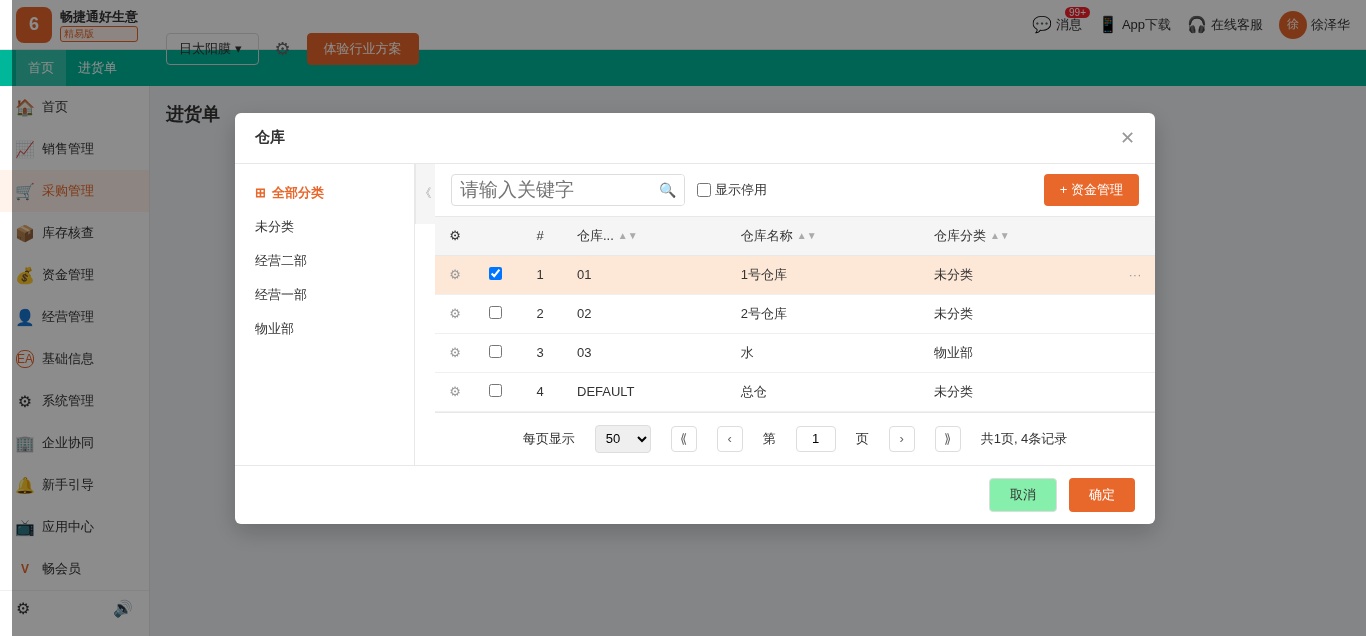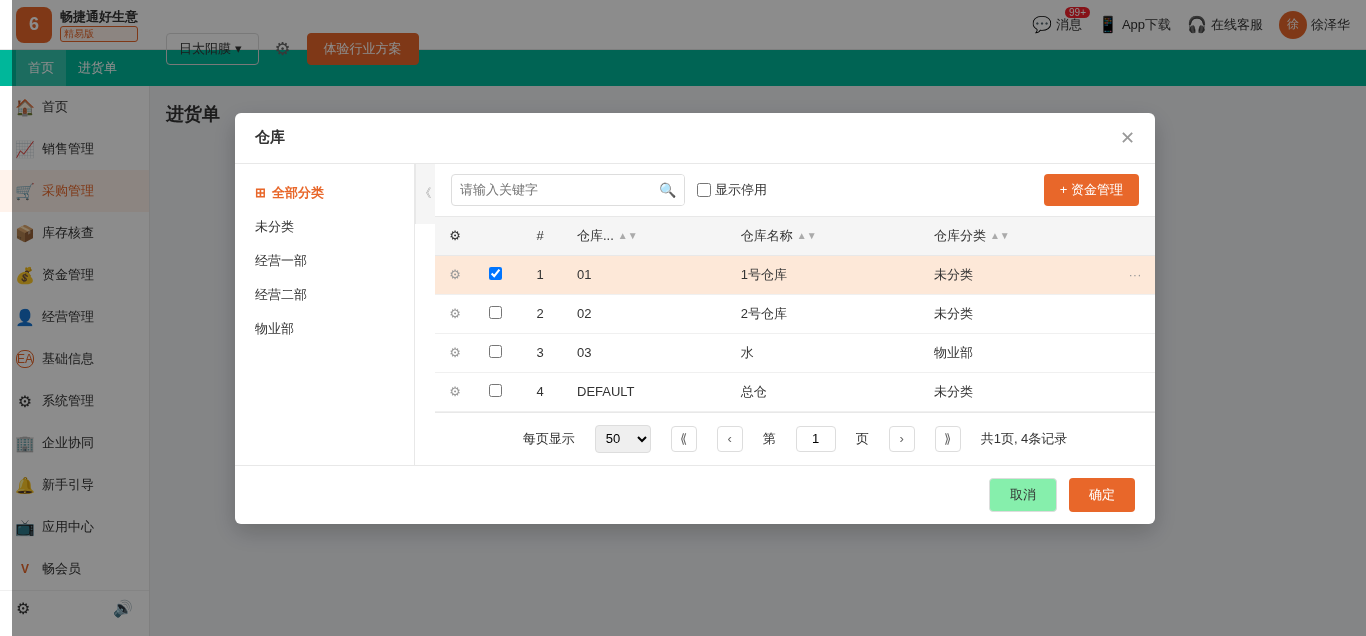--- a/index.html
+++ b/index.html
@@ -106,21 +106,21 @@
     
     .dialog-sidebar { width: 180px; border-right: 1px solid #e8e8e8; padding: 12px 0; flex-shrink: 0; }
     .dialog-sidebar-item { padding: 8px 20px; cursor: pointer; font-size: 13px; color: #333; display: flex; align-items: center; gap: 6px; }
     .dialog-sidebar-item.active { color: #e8672a; font-weight: bold; }
     .collapse-btn { width: 20px; height: 60px; background: #f5f5f5; border-left: 1px solid #e8e8e8; display: flex; align-items: center; justify-content: center; cursor: pointer; color: #999; font-size: 12px; flex-shrink: 0; }
 
     
     .dialog-main { flex: 1; display: flex; flex-direction: column; overflow: hidden; }
     .dialog-toolbar { padding: 10px 16px; display: flex; align-items: center; gap: 12px; border-bottom: 1px solid #e8e8e8; }
     .search-box { display: flex; align-items: center; border: 1px solid #ddd; border-radius: 4px; height: 32px; overflow: hidden; }
-    .search-input { border: none; outline: none; padding: 0 8px; font-size: 13px; width: 200px; color: #999; }
+    .search-input { border: none; outline: none; padding: 0 8px; font-size: 19px; width: 200px; color: #999; }
     .search-icon-btn { width: 32px; height: 32px; background: #fff; border: none; cursor: pointer; display: flex; align-items: center; justify-content: center; color: #999; font-size: 14px; }
     .show-disabled { display: flex; align-items: center; gap: 4px; font-size: 13px; color: #333; cursor: pointer; }
     .checkbox { width: 14px; height: 14px; border: 1px solid #ddd; border-radius: 2px; }
     .add-btn {
       margin-left: auto;
       height: 32px; padding: 0 16px;
       background: #e8672a; color: #fff;
       border: none; border-radius: 4px;
       cursor: pointer; font-size: 13px;
     }
@@ -268,24 +268,24 @@
 
       <div class="dialog-sidebar">
         <div class="dialog-sidebar-item active">
           <span style="color:#e8672a;">⊞</span>
           <span>全部分类</span>
         </div>
         <div class="dialog-sidebar-item">
           <span>未分类</span>
         </div>
         <div class="dialog-sidebar-item">
+          <span>经营二部</span>
+        </div>
+        <div class="dialog-sidebar-item">
           <span>经营一部</span>
-        </div>
-        <div class="dialog-sidebar-item">
-          <span>经营二部</span>
         </div>
         <div class="dialog-sidebar-item">
           <span>物业部</span>
         </div>
       </div>
 
       <div class="collapse-btn">《</div>
 
       <div class="dialog-main">
 

